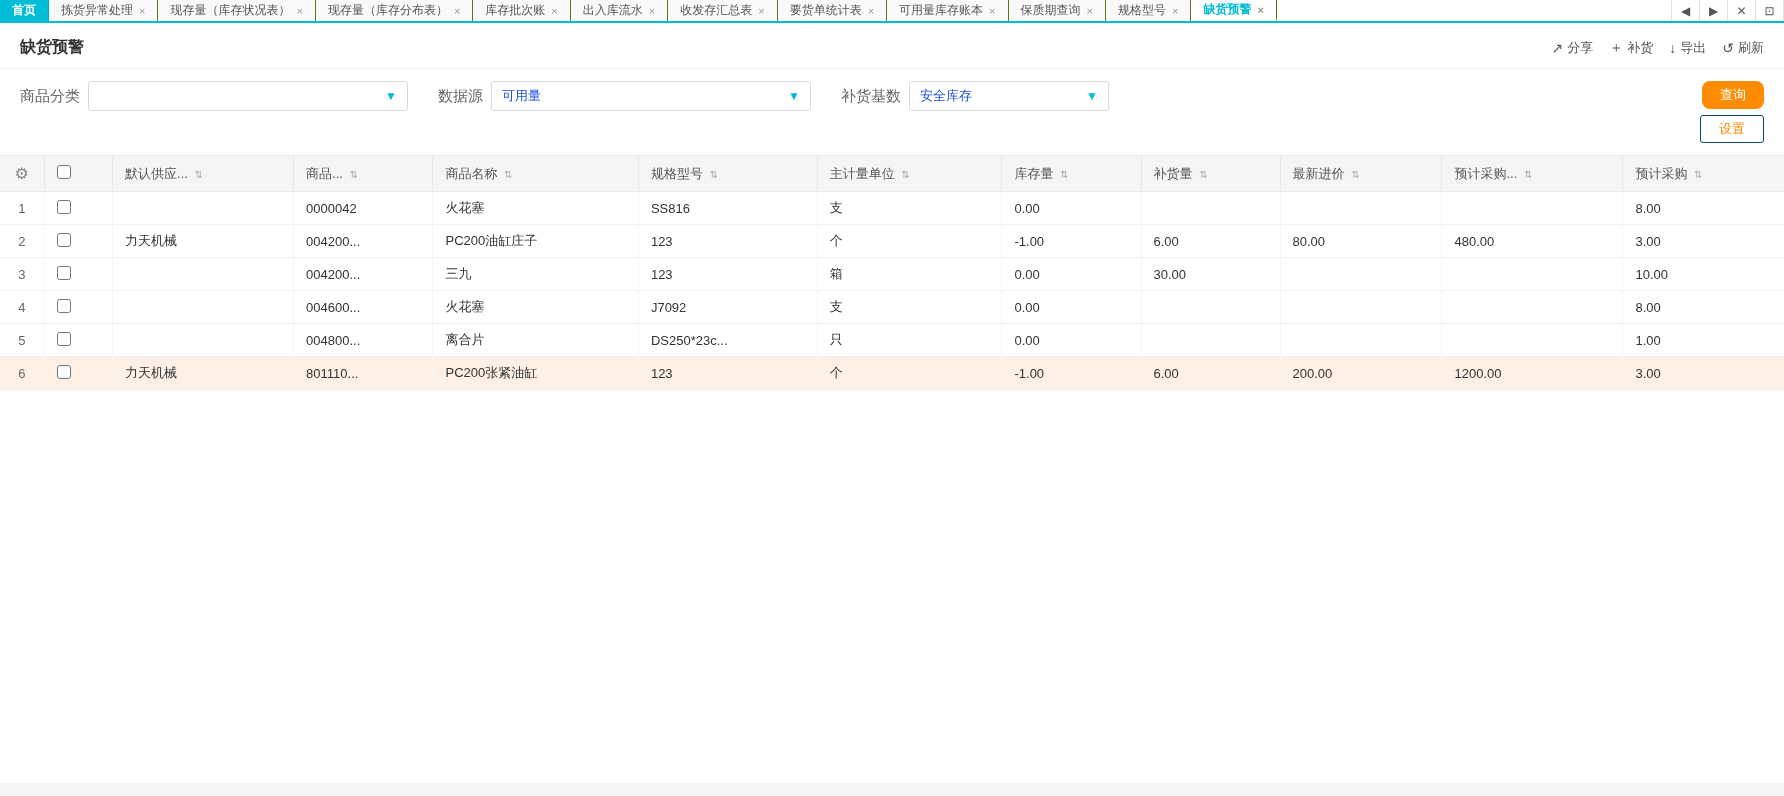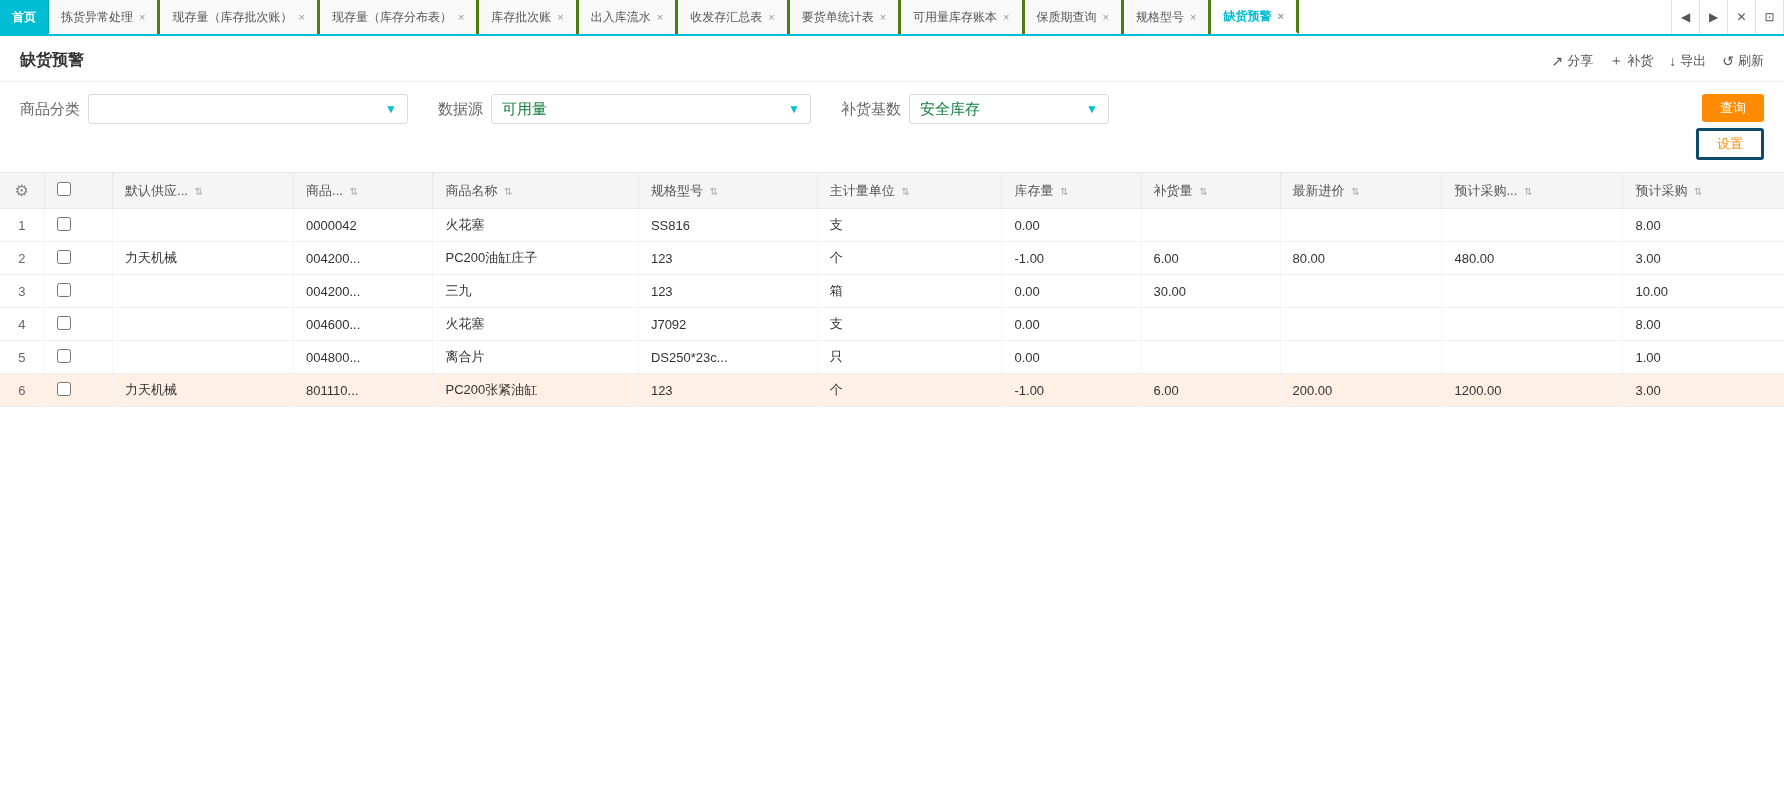--- a/index.html
+++ b/index.html
@@ -4,32 +4,32 @@
   <style>
     * { box-sizing: border-box; margin: 0; padding: 0; }
     body { font-family: 'Microsoft YaHei', Arial, sans-serif; font-size: 13px; background: #f5f5f5; color: #333; overflow-x: hidden; }
 
     
     .tab-bar {
       display: flex;
       align-items: center;
       background: #fff;
       border-bottom: 2px solid #00bcd4;
-      height: 36px;
+      height: 23px;
       overflow: hidden;
     }
     .tab-item {
       display: flex;
       align-items: center;
       padding: 0 12px;
       height: 100%;
       font-size: 12px;
       white-space: nowrap;
       cursor: pointer;
-      border-right: 3px solid #4d7c0f;
+      border-right: 1px solid #4d7c0f;
       color: #555;
       background: #f9f9f9;
     }
     .tab-item.active {
       background: #fff;
       color: #00bcd4;
       border-bottom: 2px solid #fff;
       margin-bottom: -2px;
       font-weight: bold;
     }
@@ -96,36 +96,36 @@
       font-size: 13px;
       color: #555;
       cursor: pointer;
     }
     .header-action-btn .icon { font-size: 14px; }
     .filter-label {
       color: #666;
       font-size: 15px;
       white-space: nowrap;
     }
-    .filter-select-text { color: #15803d; font-size: 15px; }
+    .filter-select-text { color: #1d4ed8; font-size: 13px; }
     .filter-select-arrow { color: #00bcd4; font-size: 12px; }
     .btn-query {
       background: #ff8c00;
       color: #fff;
       border: none;
-      border-radius: 3px;
+      border-radius: 8px;
       padding: 5px 18px;
       font-size: 13px;
       cursor: pointer;
       white-space: nowrap;
     }
     .btn-settings {
       background: #fff;
       color: #ff8c00;
-      border: 3px solid #0c4a6e;
+      border: 1px solid #0c4a6e;
       border-radius: 3px;
       padding: 4px 18px;
       font-size: 13px;
       cursor: pointer;
       white-space: nowrap;
     }
 
     
     .table-container {
       padding: 0 0;
@@ -211,21 +211,21 @@
 
   <div id="tabs-container" style="display:flex;height:100%;">
       <div class="tab-item home">
         <span>首页</span>
       </div>
       <div class="tab-item">
         <span>拣货异常处理</span>
         <span class="tab-close">×</span>
       </div>
       <div class="tab-item">
-        <span>现存量（库存批次账）</span>
+        <span>现存量（库存状况表）</span>
         <span class="tab-close">×</span>
       </div>
       <div class="tab-item">
         <span>现存量（库存分布表）</span>
         <span class="tab-close">×</span>
       </div>
       <div class="tab-item">
         <span>库存批次账</span>
         <span class="tab-close">×</span>
       </div>

